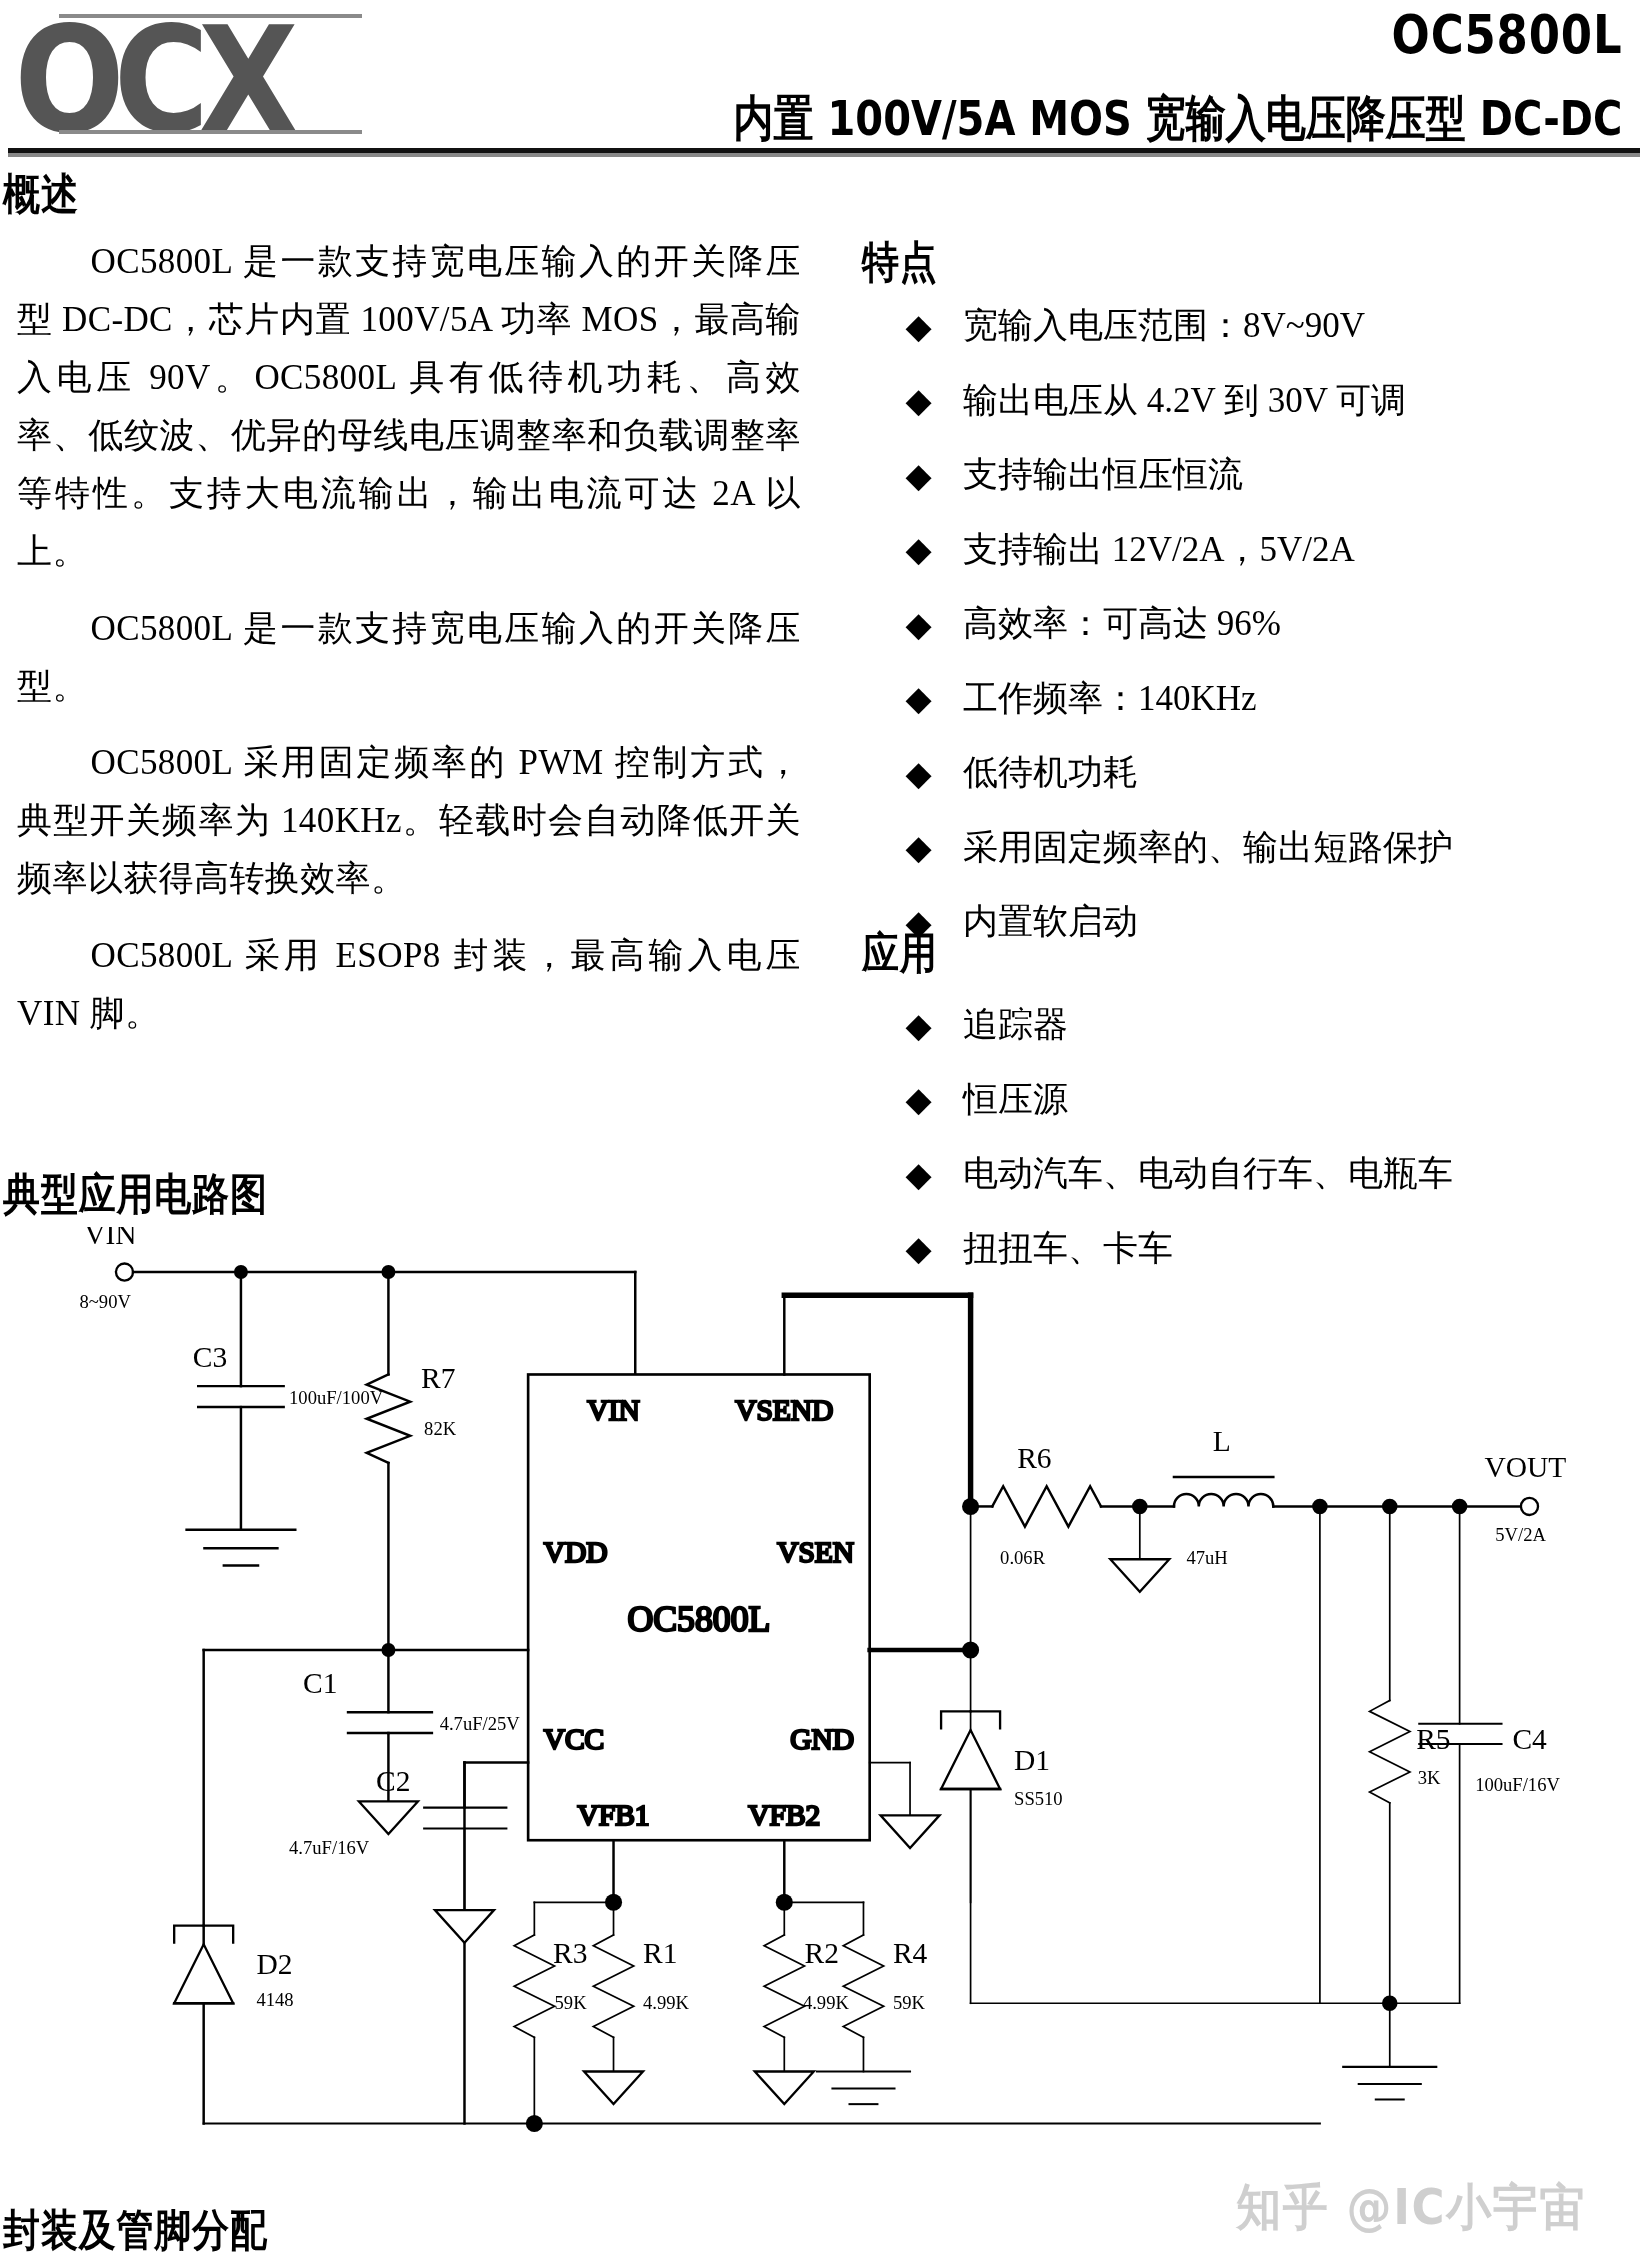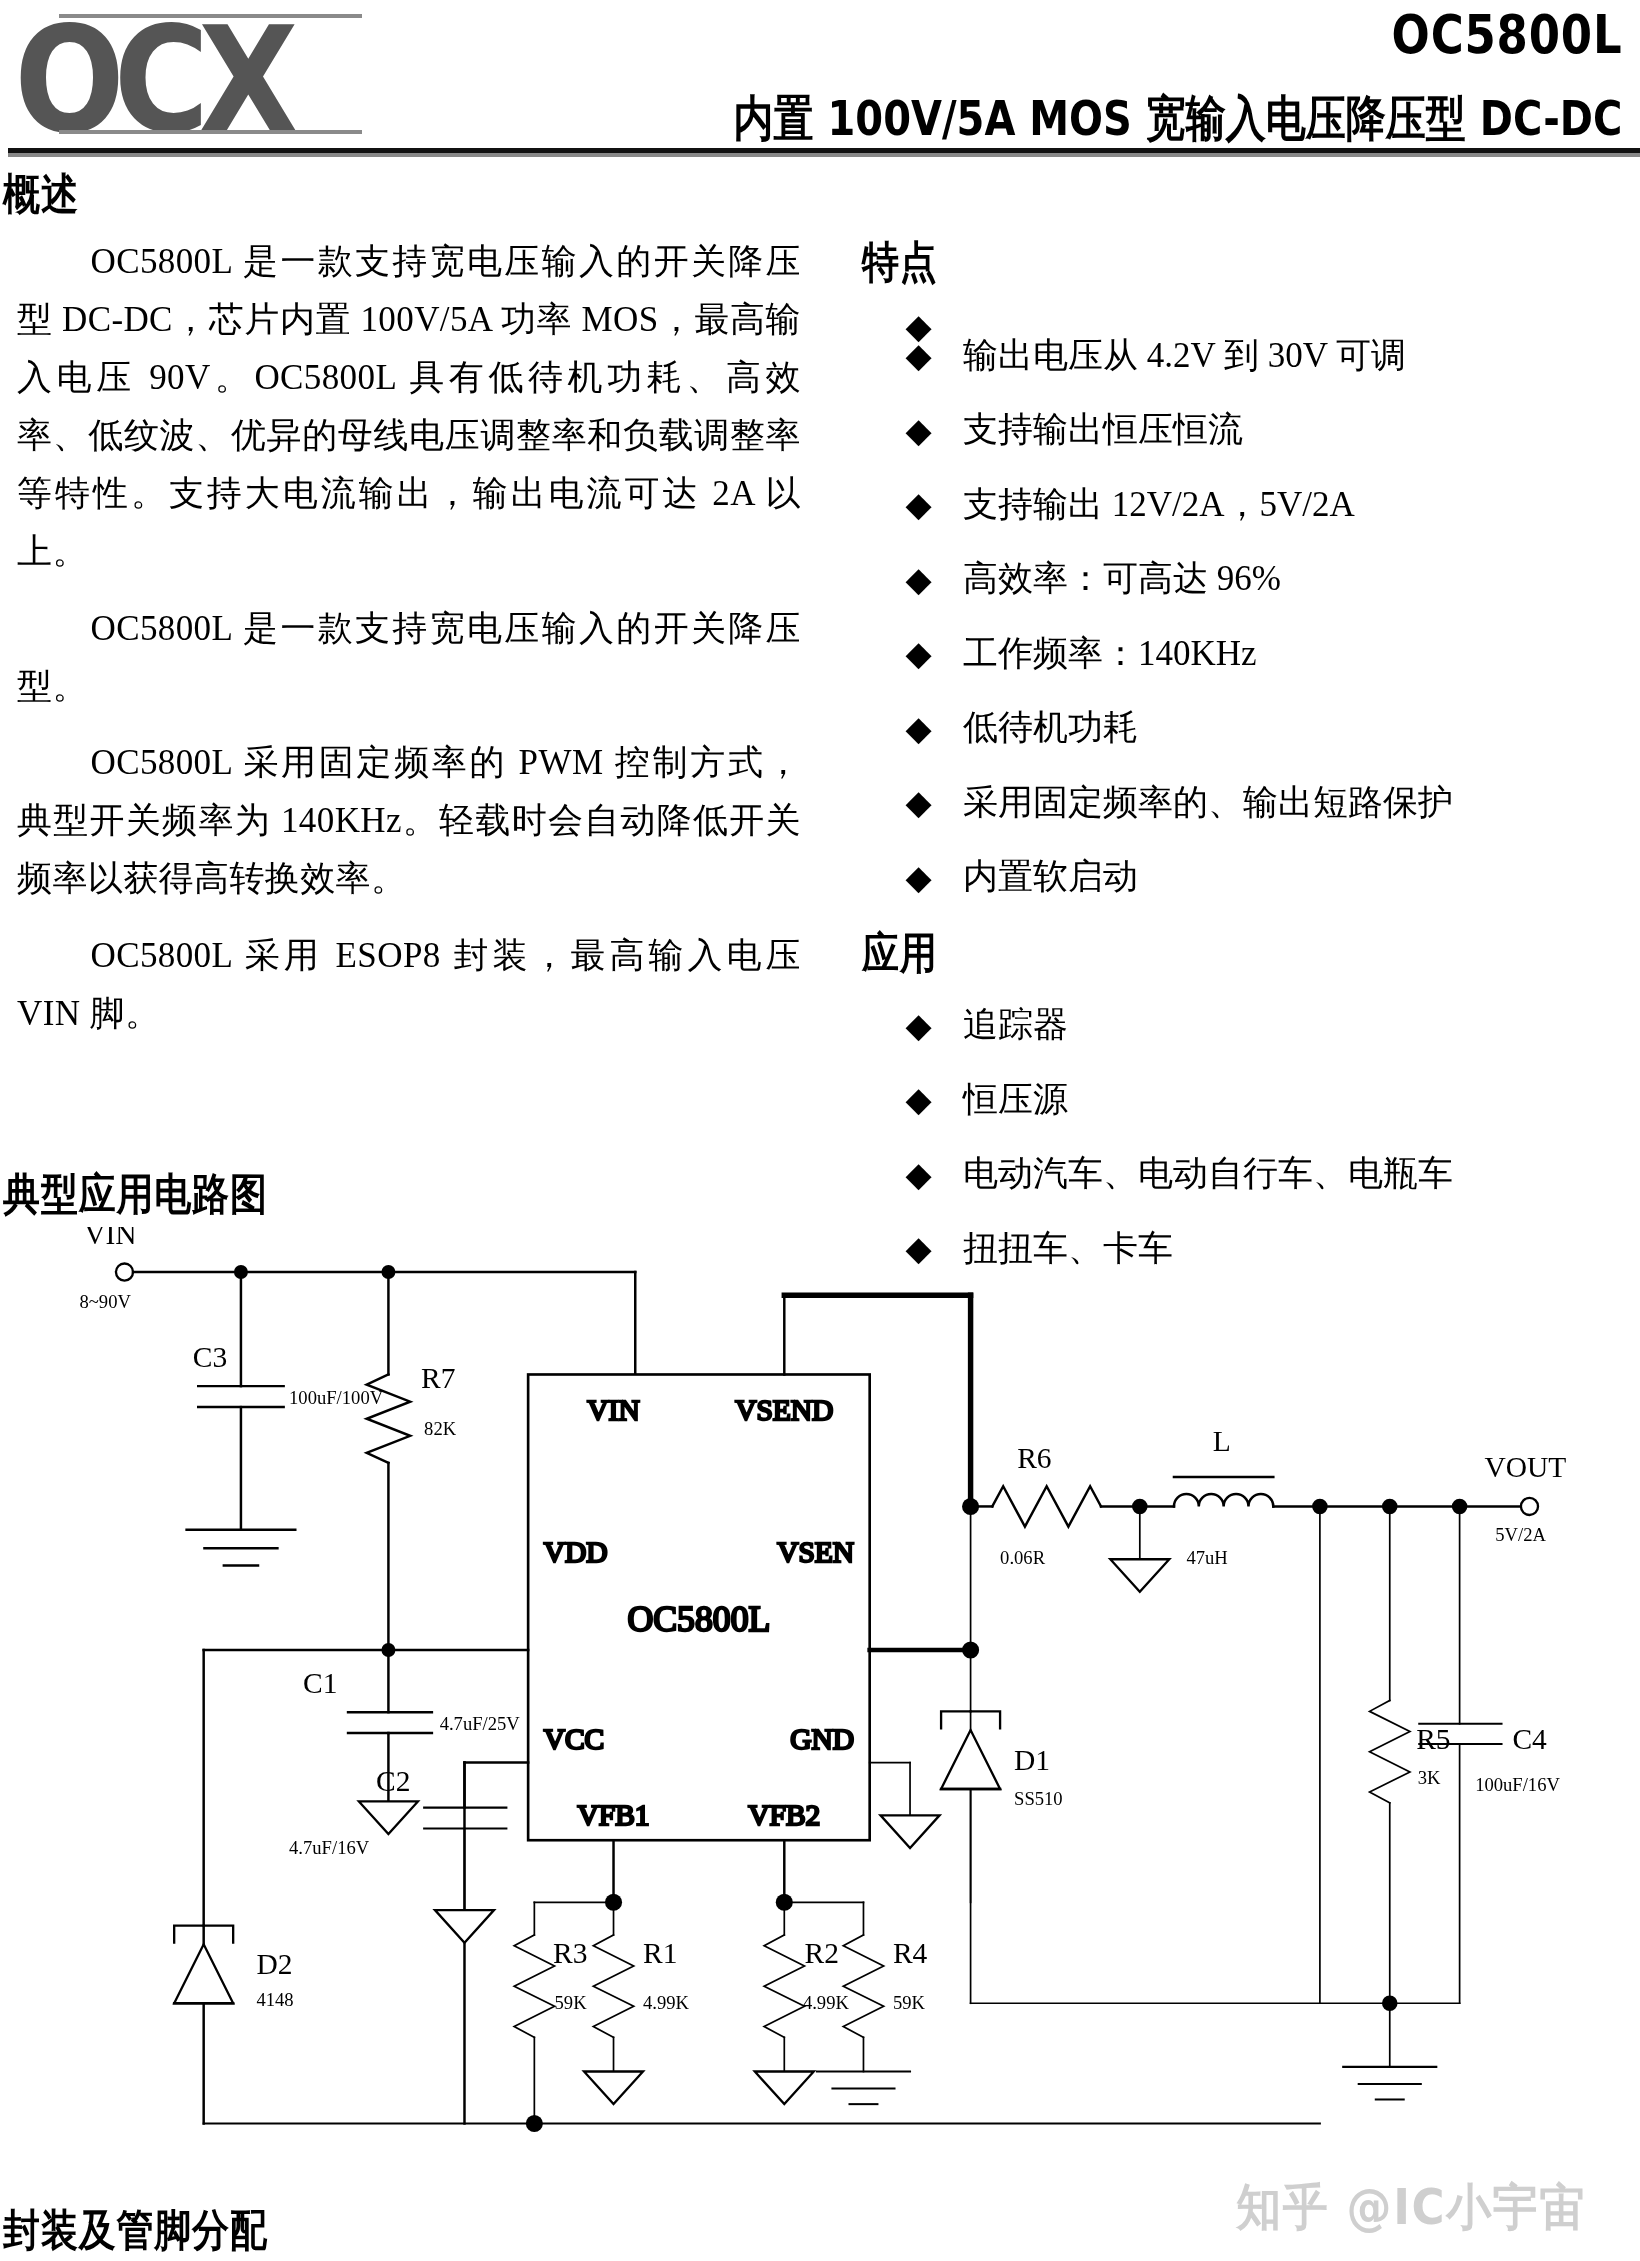--- a/index.html
+++ b/index.html
@@ -139,20 +139,21 @@
 <div id="overview">
   <p>OC5800L 是一款支持宽电压输入的开关降压型 DC-DC，芯片内置 100V/5A 功率 MOS，最高输入电压 90V。OC5800L 具有低待机功耗、高效率、低纹波、优异的母线电压调整率和负载调整率等特性。支持大电流输出，输出电流可达 2A 以上。</p>
   <p>OC5800L 是一款支持宽电压输入的开关降压型。</p>
   <p>OC5800L 采用固定频率的 PWM 控制方式，典型开关频率为 140KHz。轻载时会自动降低开关频率以获得高转换效率。</p>
   <p>OC5800L 采用 ESOP8 封装，最高输入电压 VIN 脚。</p>
 </div>
 
 <div class="bullet-list" id="features-list">
   <div class="bullet-item">
     <span class="diamond">◆</span>
+    <span>宽输入电压范围：8V~90V</span>
   </div>
   <div class="bullet-item">
     <span class="diamond">◆</span>
     <span>输出电压从 4.2V 到 30V 可调</span>
   </div>
   <div class="bullet-item">
     <span class="diamond">◆</span>
     <span>支持输出恒压恒流</span>
   </div>
   <div class="bullet-item">

